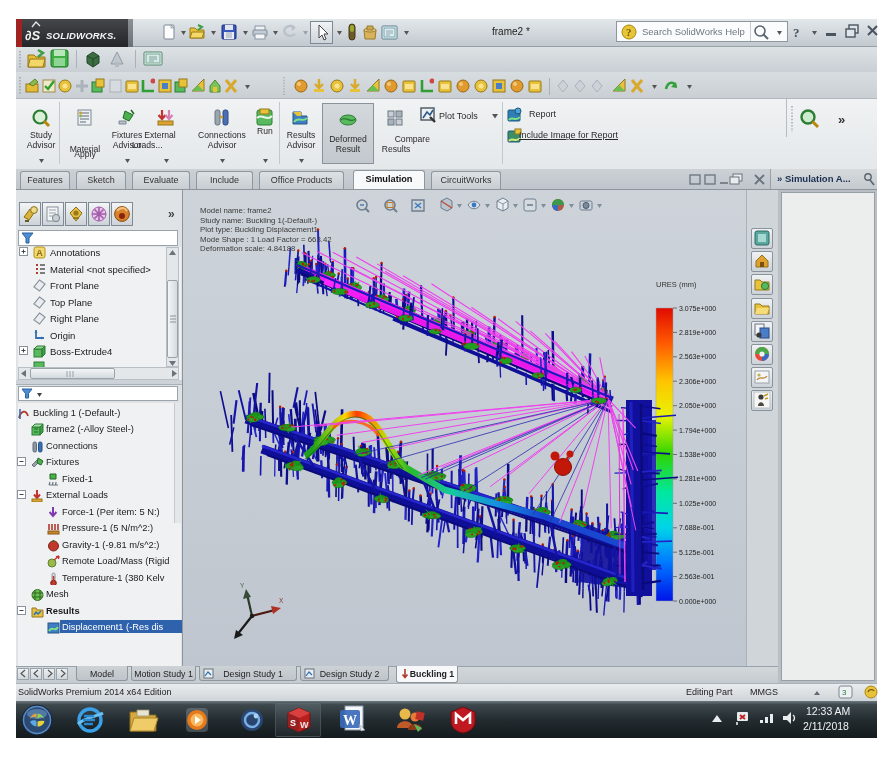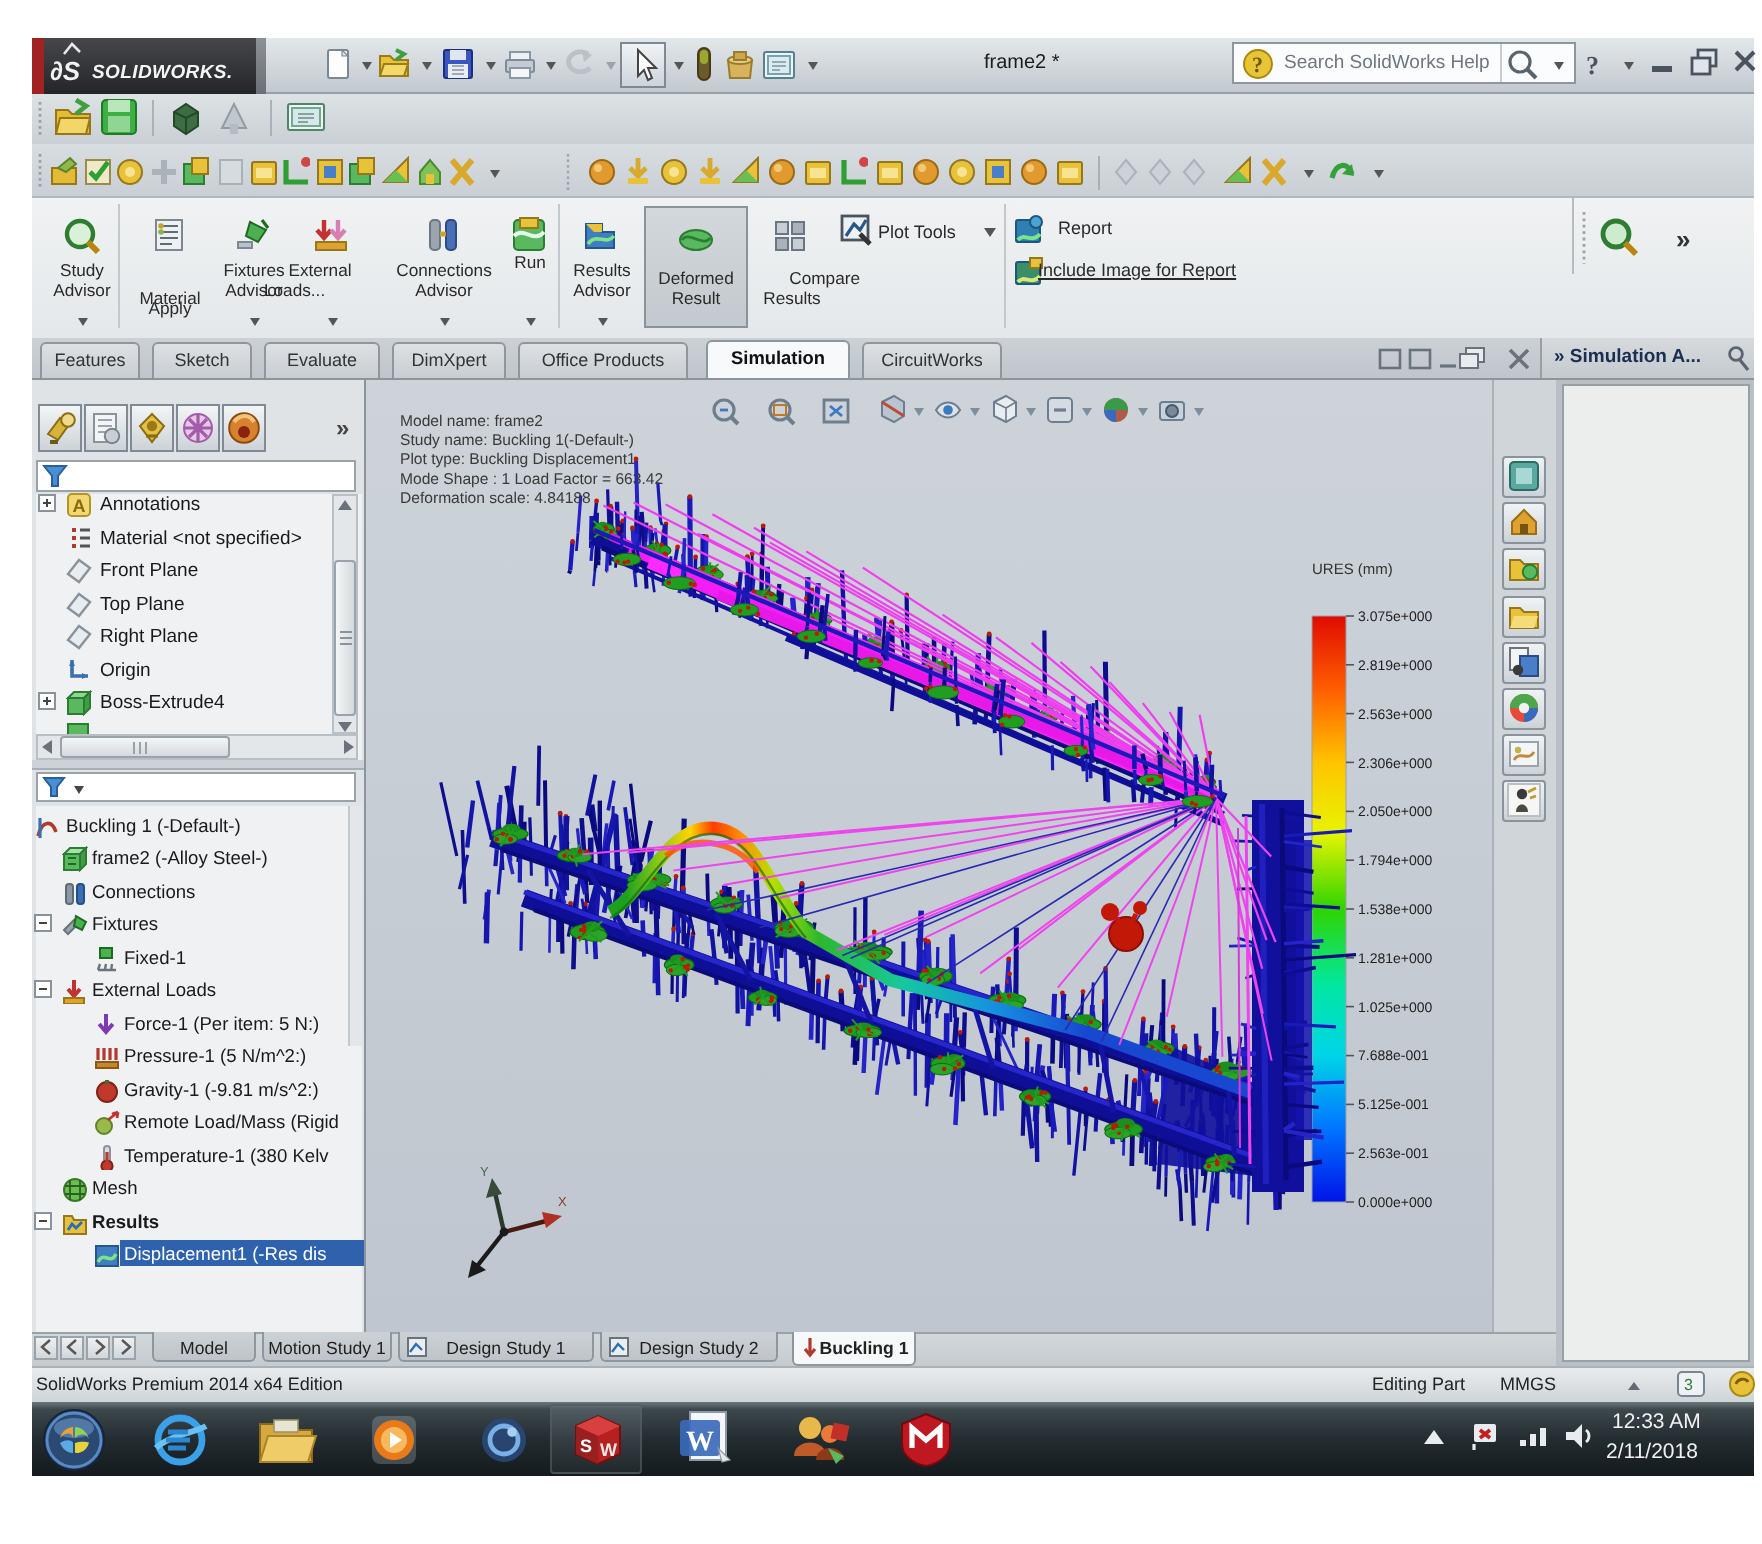--- a/index.html
+++ b/index.html
@@ -398,21 +398,21 @@
   </svg>
 <div class="txt" style="left:838px;top:112px;font-size:13px;color:#333;font-weight:bold;">»</div>
 <div class="abs" style="left:16px;top:169px;width:861px;height:20px;background:linear-gradient(#ccd1d6,#bfc5cb);"></div>
 <div class="abs" style="left:20px;top:171px;width:50px;height:18px;background:linear-gradient(#dde1e4,#c8cdd2);border:1px solid #8f979e;border-bottom:none;border-radius:3px 3px 0 0;"></div>
 <div class="txt" style="left:20px;top:175px;font-size:9px;color:#333;width:50px;text-align:center;">Features</div>
 <div class="abs" style="left:76px;top:171px;width:50px;height:18px;background:linear-gradient(#dde1e4,#c8cdd2);border:1px solid #8f979e;border-bottom:none;border-radius:3px 3px 0 0;"></div>
 <div class="txt" style="left:76px;top:175px;font-size:9px;color:#333;width:50px;text-align:center;">Sketch</div>
 <div class="abs" style="left:132px;top:171px;width:58px;height:18px;background:linear-gradient(#dde1e4,#c8cdd2);border:1px solid #8f979e;border-bottom:none;border-radius:3px 3px 0 0;"></div>
 <div class="txt" style="left:132px;top:175px;font-size:9px;color:#333;width:58px;text-align:center;">Evaluate</div>
 <div class="abs" style="left:196px;top:171px;width:57px;height:18px;background:linear-gradient(#dde1e4,#c8cdd2);border:1px solid #8f979e;border-bottom:none;border-radius:3px 3px 0 0;"></div>
-<div class="txt" style="left:196px;top:175px;font-size:9px;color:#333;width:57px;text-align:center;">DimXpert</div>
+<div class="txt" style="left:196px;top:175px;font-size:9px;color:#333;width:57px;text-align:center;">Include</div>
 <div class="abs" style="left:259px;top:171px;width:85px;height:18px;background:linear-gradient(#dde1e4,#c8cdd2);border:1px solid #8f979e;border-bottom:none;border-radius:3px 3px 0 0;"></div>
 <div class="txt" style="left:259px;top:175px;font-size:9px;color:#333;width:85px;text-align:center;">Office Products</div>
 <div class="abs" style="left:353px;top:170px;width:72px;height:19px;background:#f7f9fa;border:1px solid #8f979e;border-bottom:none;border-radius:3px 3px 0 0;"></div>
 <div class="txt" style="left:353px;top:174px;font-size:9.2px;color:#111;width:72px;text-align:center;font-weight:bold;">Simulation</div>
 <div class="abs" style="left:431px;top:171px;width:70px;height:18px;background:linear-gradient(#dde1e4,#c8cdd2);border:1px solid #8f979e;border-bottom:none;border-radius:3px 3px 0 0;"></div>
 <div class="txt" style="left:431px;top:175px;font-size:9px;color:#333;width:70px;text-align:center;">CircuitWorks</div>
 <svg class="abs" style="left:688px;top:173px;" width="60" height="14">
 <rect x="2" y="2" width="10" height="9" fill="none" stroke="#6a737c" stroke-width="1.3"></rect>
 <rect x="17" y="2" width="10" height="9" fill="none" stroke="#6a737c" stroke-width="1.3"></rect>
 <path d="M32 10 L40 10" stroke="#6a737c" stroke-width="1.6"></path>

